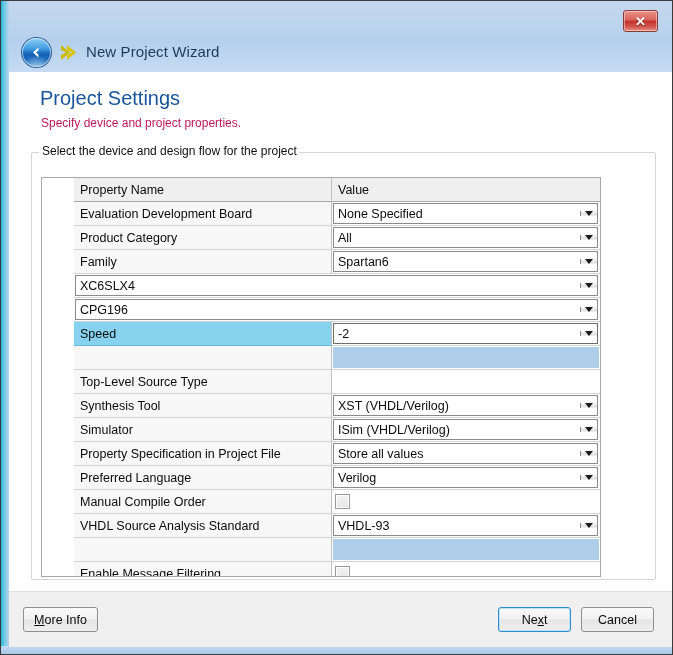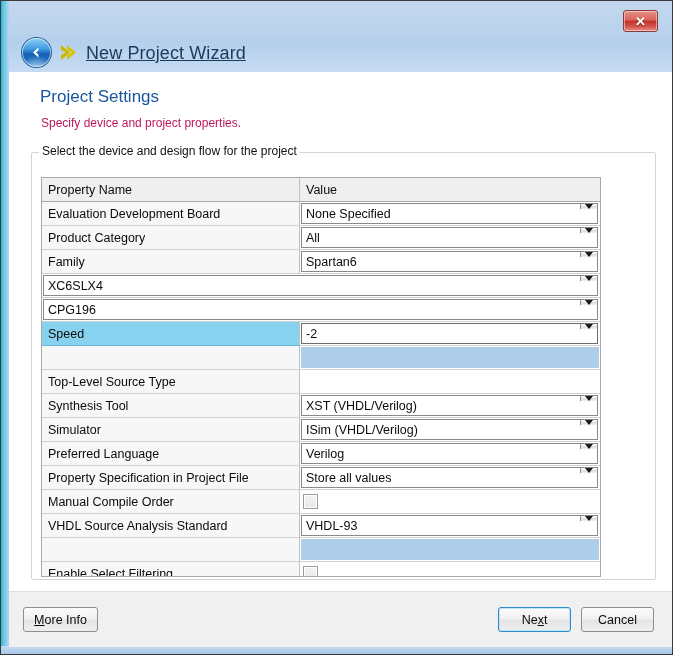--- a/index.html
+++ b/index.html
@@ -71,25 +71,24 @@
   }
   .back-button svg { display:block; }
   .wizard-chevron {
     position: absolute;
     left: 51px; top: 43px;
     width: 19px; height: 17px;
   }
   .wizard-title {
     position: absolute;
     left: 77px; top: 42px;
-    font-size: 18px;
+    font-size: 15px;
     color: #1b3a5c;
     letter-spacing: 0.1px;
     white-space: nowrap;
-    text-decoration: underline;
   }
   .close-button {
     position: absolute;
     right: 14px; top: 9px;
     width: 35px; height: 22px;
     box-sizing: border-box;
     border: 1px solid #8a3a34;
     border-radius: 3px;
     background: linear-gradient(to bottom, #e9938b 0%, #d9625a 45%, #c2332b 52%, #d4554c 78%, #e59189 100%);
     box-shadow: inset 0 0 0 1px rgba(255,255,255,0.45);
@@ -107,21 +106,21 @@
   .content {
     position: absolute;
     left: 9px; top: 72px;
     width: 663px; height: 519px;
     background: #ffffff;
     box-sizing: border-box;
   }
   .page-title {
     position: absolute;
     left: 31px; top: 15px;
-    font-size: 17px;
+    font-size: 20px;
     color: #18559b;
     white-space: nowrap;
   }
   .page-subtitle {
     position: absolute;
     left: 32px; top: 44px;
     font-size: 12px;
     color: #be185d;
     white-space: nowrap;
   }
@@ -147,20 +146,21 @@
 
   
   .grid {
     position: absolute;
     left: 41px; top: 177px;
     width: 560px; height: 400px;
     box-sizing: border-box;
     border: 1px solid #a8a8a8;
     background: #ffffff;
     overflow: hidden;
+    padding-left: 32px;
   }
   .grid-row {
     display: flex;
     height: 24px;
     box-sizing: border-box;
   }
   .cell-name {
     width: 258px;
     box-sizing: border-box;
     flex: 0 0 258px;
@@ -214,21 +214,21 @@
 
   
   .combo {
     position: absolute;
     left: 1px; top: 1px;
     right: 2px; bottom: 1px;
     box-sizing: border-box;
     border: 1px solid #8a8a8a;
     background: #ffffff;
     display: flex;
-    align-items: flex-start;
+    align-items: center;
   }
   .combo.focused { border: 1px solid #6d6d6d; box-shadow: inset 0 0 0 1px #ffffff; }
   .combo-text {
     flex: 1 1 auto;
     font-size: 12.5px;
     color: #0b0b0b;
     padding: 1px 0 0 4px;
     line-height: 19px;
     white-space: nowrap;
     overflow: hidden;
@@ -446,35 +446,35 @@
           <div class="cell-value">
             <div class="combo">
               <div class="combo-text">ISim (VHDL/Verilog)</div>
               <div class="combo-arrow">
                 <div class="tri"></div>
               </div>
             </div>
           </div>
         </div>
         <div class="grid-row">
+          <div class="cell-name">Property Specification in Project File</div>
+          <div class="cell-value">
+            <div class="combo">
+              <div class="combo-text">Store all values</div>
+              <div class="combo-arrow">
+                <div class="tri"></div>
+              </div>
+            </div>
+          </div>
+        </div>
+        <div class="grid-row">
           <div class="cell-name">Preferred Language</div>
           <div class="cell-value">
             <div class="combo">
               <div class="combo-text">Verilog</div>
-              <div class="combo-arrow">
-                <div class="tri"></div>
-              </div>
-            </div>
-          </div>
-        </div>
-        <div class="grid-row">
-          <div class="cell-name">Property Specification in Project File</div>
-          <div class="cell-value">
-            <div class="combo">
-              <div class="combo-text">Store all values</div>
               <div class="combo-arrow">
                 <div class="tri"></div>
               </div>
             </div>
           </div>
         </div>
         <div class="grid-row">
           <div class="cell-name">Manual Compile Order</div>
           <div class="cell-value">
             <div class="checkbox-wrap">
@@ -493,21 +493,21 @@
             </div>
           </div>
         </div>
         <div class="grid-row row-spacer">
           <div class="cell-name"></div>
           <div class="cell-value">
             <div class="spacer-fill"></div>
           </div>
         </div>
         <div class="grid-row">
-          <div class="cell-name">Enable Select Filtering</div>
+          <div class="cell-name">Enable Message Filtering</div>
           <div class="cell-value">
             <div class="checkbox-wrap">
               <div class="checkbox"></div>
             </div>
           </div>
         </div>
       </div>
   </div>
 
   <div class="buttonbar">

